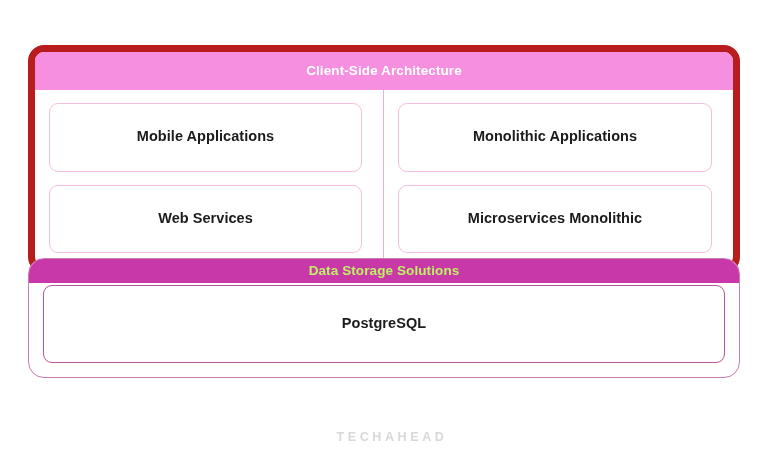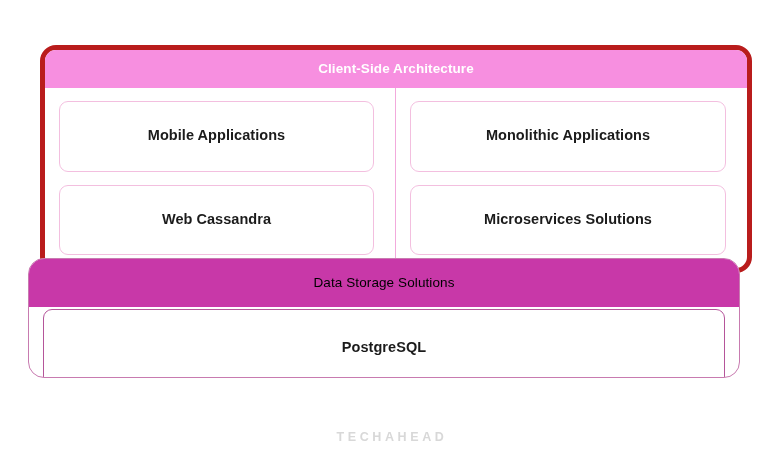--- a/index.html
+++ b/index.html
@@ -24,25 +24,25 @@
   
   .panel {
     position: absolute;
     box-sizing: border-box;
     background: #ffffff;
     border-radius: 16px;
     overflow: hidden;
   }
 
   .panel-top {
-    left: 40px;
+    left: 28px;
     top: 45px;
     width: 712px;
     height: 228px;
-    border: 5px solid #b91c1c;
+    border: 7px solid #b91c1c;
   }
 
   .panel-bottom {
     left: 28px;
     top: 258px;
     width: 712px;
     height: 120px;
     border: 1px solid #c87bb0;
   }
 
@@ -60,28 +60,28 @@
     color: #ffffff;
     font-size: 13.5px;
     font-weight: 600;
     letter-spacing: 0.1px;
     line-height: 1;
   }
   .header-pink { background: #f78fe0; }
 
   .header-single {
     width: 100%;
-    height: 48px;
+    height: 24px;
     display: flex;
     align-items: center;
     justify-content: center;
     background: #c838a8;
-    color: #000000;
+    color: #bef264;
     font-size: 13.5px;
-    font-weight: 400;
+    font-weight: 700;
     letter-spacing: 0.1px;
     line-height: 1;
   }
 
   
   .body-row {
     display: flex;
     width: 100%;
     height: calc(100% - 38px);
     box-sizing: border-box;
@@ -160,26 +160,26 @@
     <div class="header-row">
       <div class="header-cell header-pink">
         <span>Client-Side Architecture</span>
       </div>
     </div>
 
     <div class="body-row">
 
       <div class="col col-left">
         <div class="item-card pink-border">Mobile Applications</div>
-        <div class="item-card pink-border">Web Cassandra</div>
+        <div class="item-card pink-border">Web Services</div>
       </div>
 
       <div class="col col-right">
         <div class="item-card pink-border">Monolithic Applications</div>
-        <div class="item-card pink-border">Microservices Solutions</div>
+        <div class="item-card pink-border">Microservices Monolithic</div>
       </div>
 
     </div>
   </div>
 
   <div class="panel panel-bottom">
 
     <div class="header-single">
       <span>Data Storage Solutions</span>
     </div>

